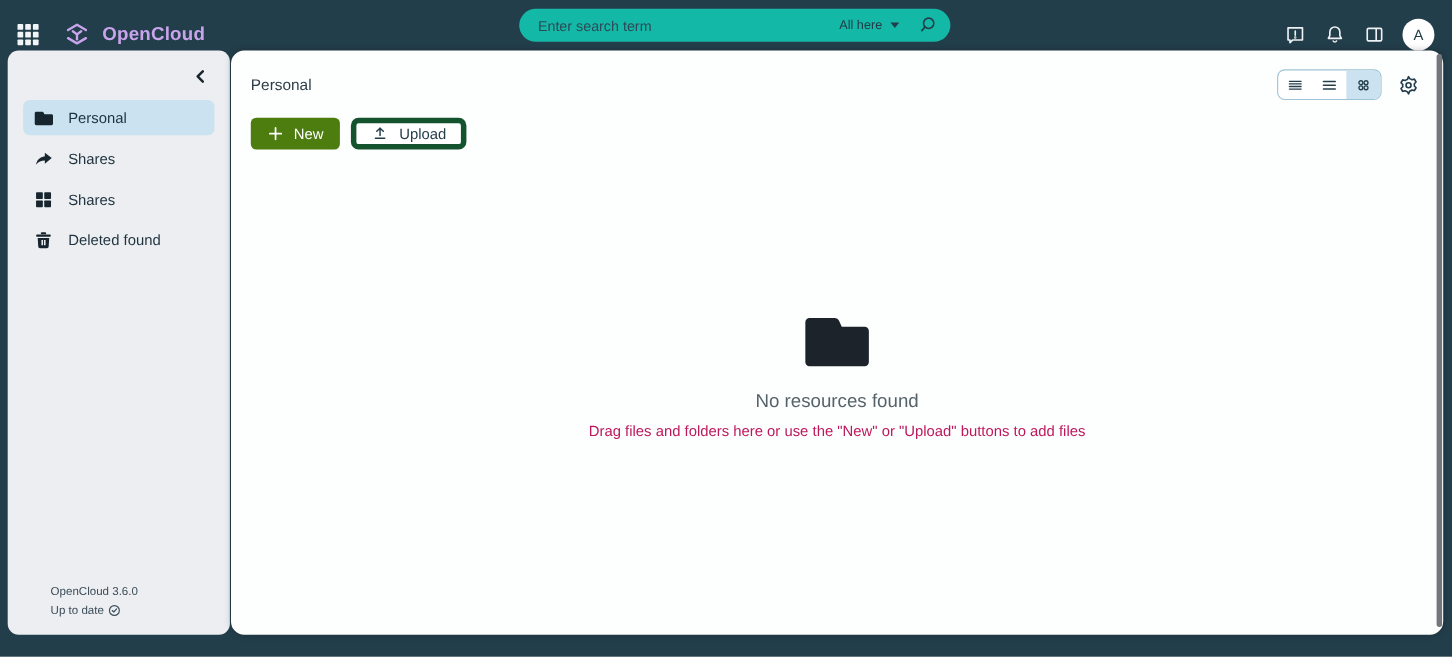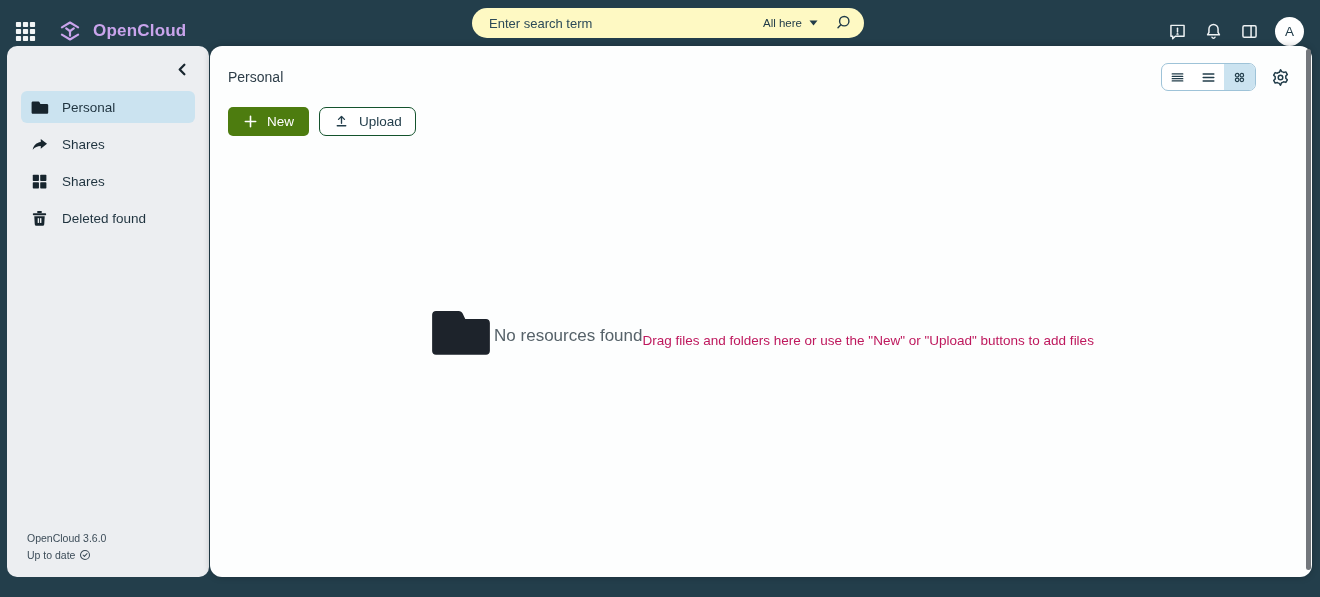--- a/index.html
+++ b/index.html
@@ -19,21 +19,21 @@
   .topbar-left { display:flex; align-items:center; gap:20px; }
   .icon-btn {
     background:none; border:none; padding:0; cursor:pointer;
     display:flex; align-items:center; justify-content:center; color:#eef2f4;
   }
   .brand { display:flex; align-items:center; gap:10px; cursor:pointer; }
   .brand-name { color:#c9a4ec; font-size:17px; font-weight:bold; letter-spacing:.2px; }
 
   .searchbar {
     position:absolute; left:472px; top:8px; width:392px; height:30px;
-    background:#fef9c3; border-radius:16px;
+    background:#14b8a6; border-radius:16px;
     display:flex; align-items:center; gap:9px; padding:0 11px 0 15px;
   }
   .searchbar input {
     flex:1; border:none; outline:none; background:transparent;
     font-size:13px; color:#223c49; font-family:"Liberation Sans", sans-serif;
   }
   .searchbar input::placeholder { color:#2c4a58; opacity:1; }
   .search-scope {
     display:flex; align-items:center; gap:7px; cursor:pointer;
     font-size:11.5px; color:#223c49; white-space:nowrap; background:none; border:none;
@@ -61,21 +61,21 @@
   .nav { padding:6px 14px 0 14px; }
   .nav-item {
     display:flex; align-items:center; gap:13px; height:32px;
     padding:0 9px; margin-bottom:5px; border-radius:6px; cursor:pointer;
     font-size:13.5px; font-weight:500; color:#1f333f;
   }
   .nav-item .nv-icon { display:flex; color:#17252e; }
   .nav-item.active { background:#cbe3f0; }
   .side-footer {
     margin-top:auto; padding:0 10px 14px 20px;
-    font-size:10.5px; color:#3d4d59; line-height:1.55;
+    font-size:10.5px; color:#3d4d59; line-height:1.55;margin-left:19px;
   }
   .status-line { display:flex; align-items:center; gap:4px; }
 
   
   .main {
     flex:1; background:#fdfefe; border-radius:12px; position:relative;
     box-shadow:0 0 7px rgba(0,0,0,.22); margin-left:1px;
   }
   .main-header {
     display:flex; align-items:center; justify-content:space-between;
@@ -94,26 +94,26 @@
   .settings-btn { background:none; border:none; padding:0; cursor:pointer; color:#233e4b; display:flex; }
 
   .actions-row { display:flex; gap:10px; padding:16px 0 0 18px; }
   .btn-new {
     display:flex; align-items:center; gap:9px; height:29px; padding:0 15px;
     background:#4d7c0f; color:#ffffff; border:none; border-radius:5px;
     font-size:13.5px; cursor:pointer; font-family:"Liberation Sans", sans-serif;
   }
   .btn-upload {
     display:flex; align-items:center; gap:9px; height:29px; padding:0 13px;
-    background:#ffffff; color:#233e4b; border:1px solid #14532d; border-radius:7px;
+    background:#ffffff; color:#233e4b; border:5px solid #14532d; border-radius:7px;
     font-size:13.5px; cursor:pointer; font-family:"Liberation Sans", sans-serif;
   }
 
   .empty-state {
-    position:absolute; inset:0; display:flex; flex-direction:row;
+    position:absolute; inset:0; display:flex; flex-direction:column;
     align-items:center; justify-content:center; padding-top:58px; pointer-events:none;
   }
   .empty-folder { color:#1d232b; margin-bottom:16px; }
   .empty-title { font-size:17px; color:#566269; margin-bottom:9px; }
   .empty-subtitle { font-size:13.5px; color:#be185d; }
 
   .main-scrollbar {
     position:absolute; top:3px; bottom:7px; right:1px; width:5px;
     background:#73777c; border-radius:3px; cursor:pointer;
   }

